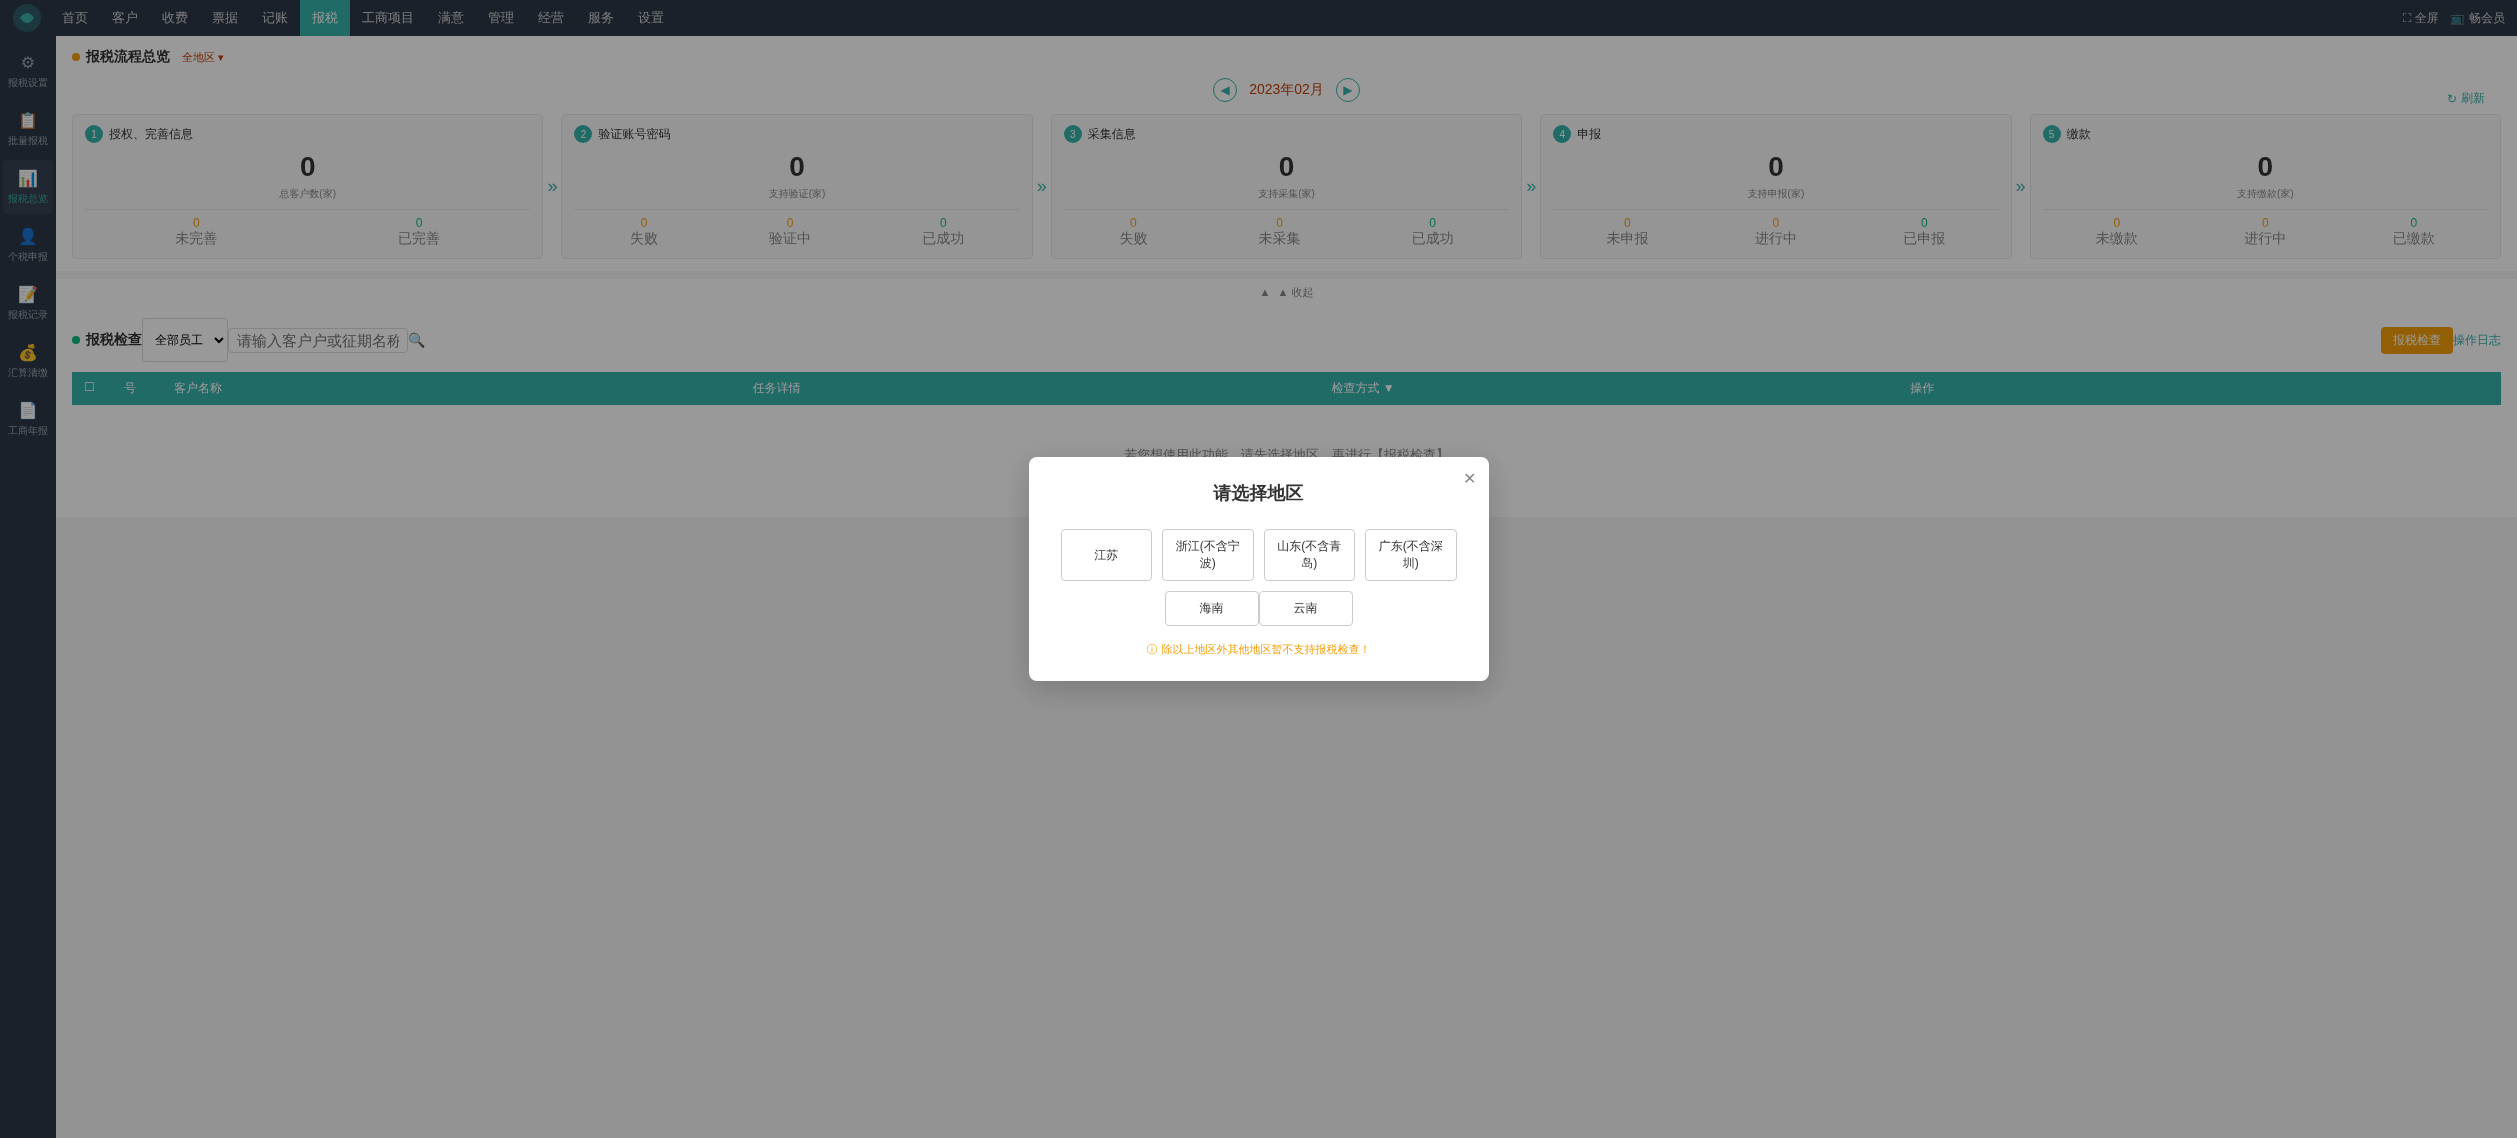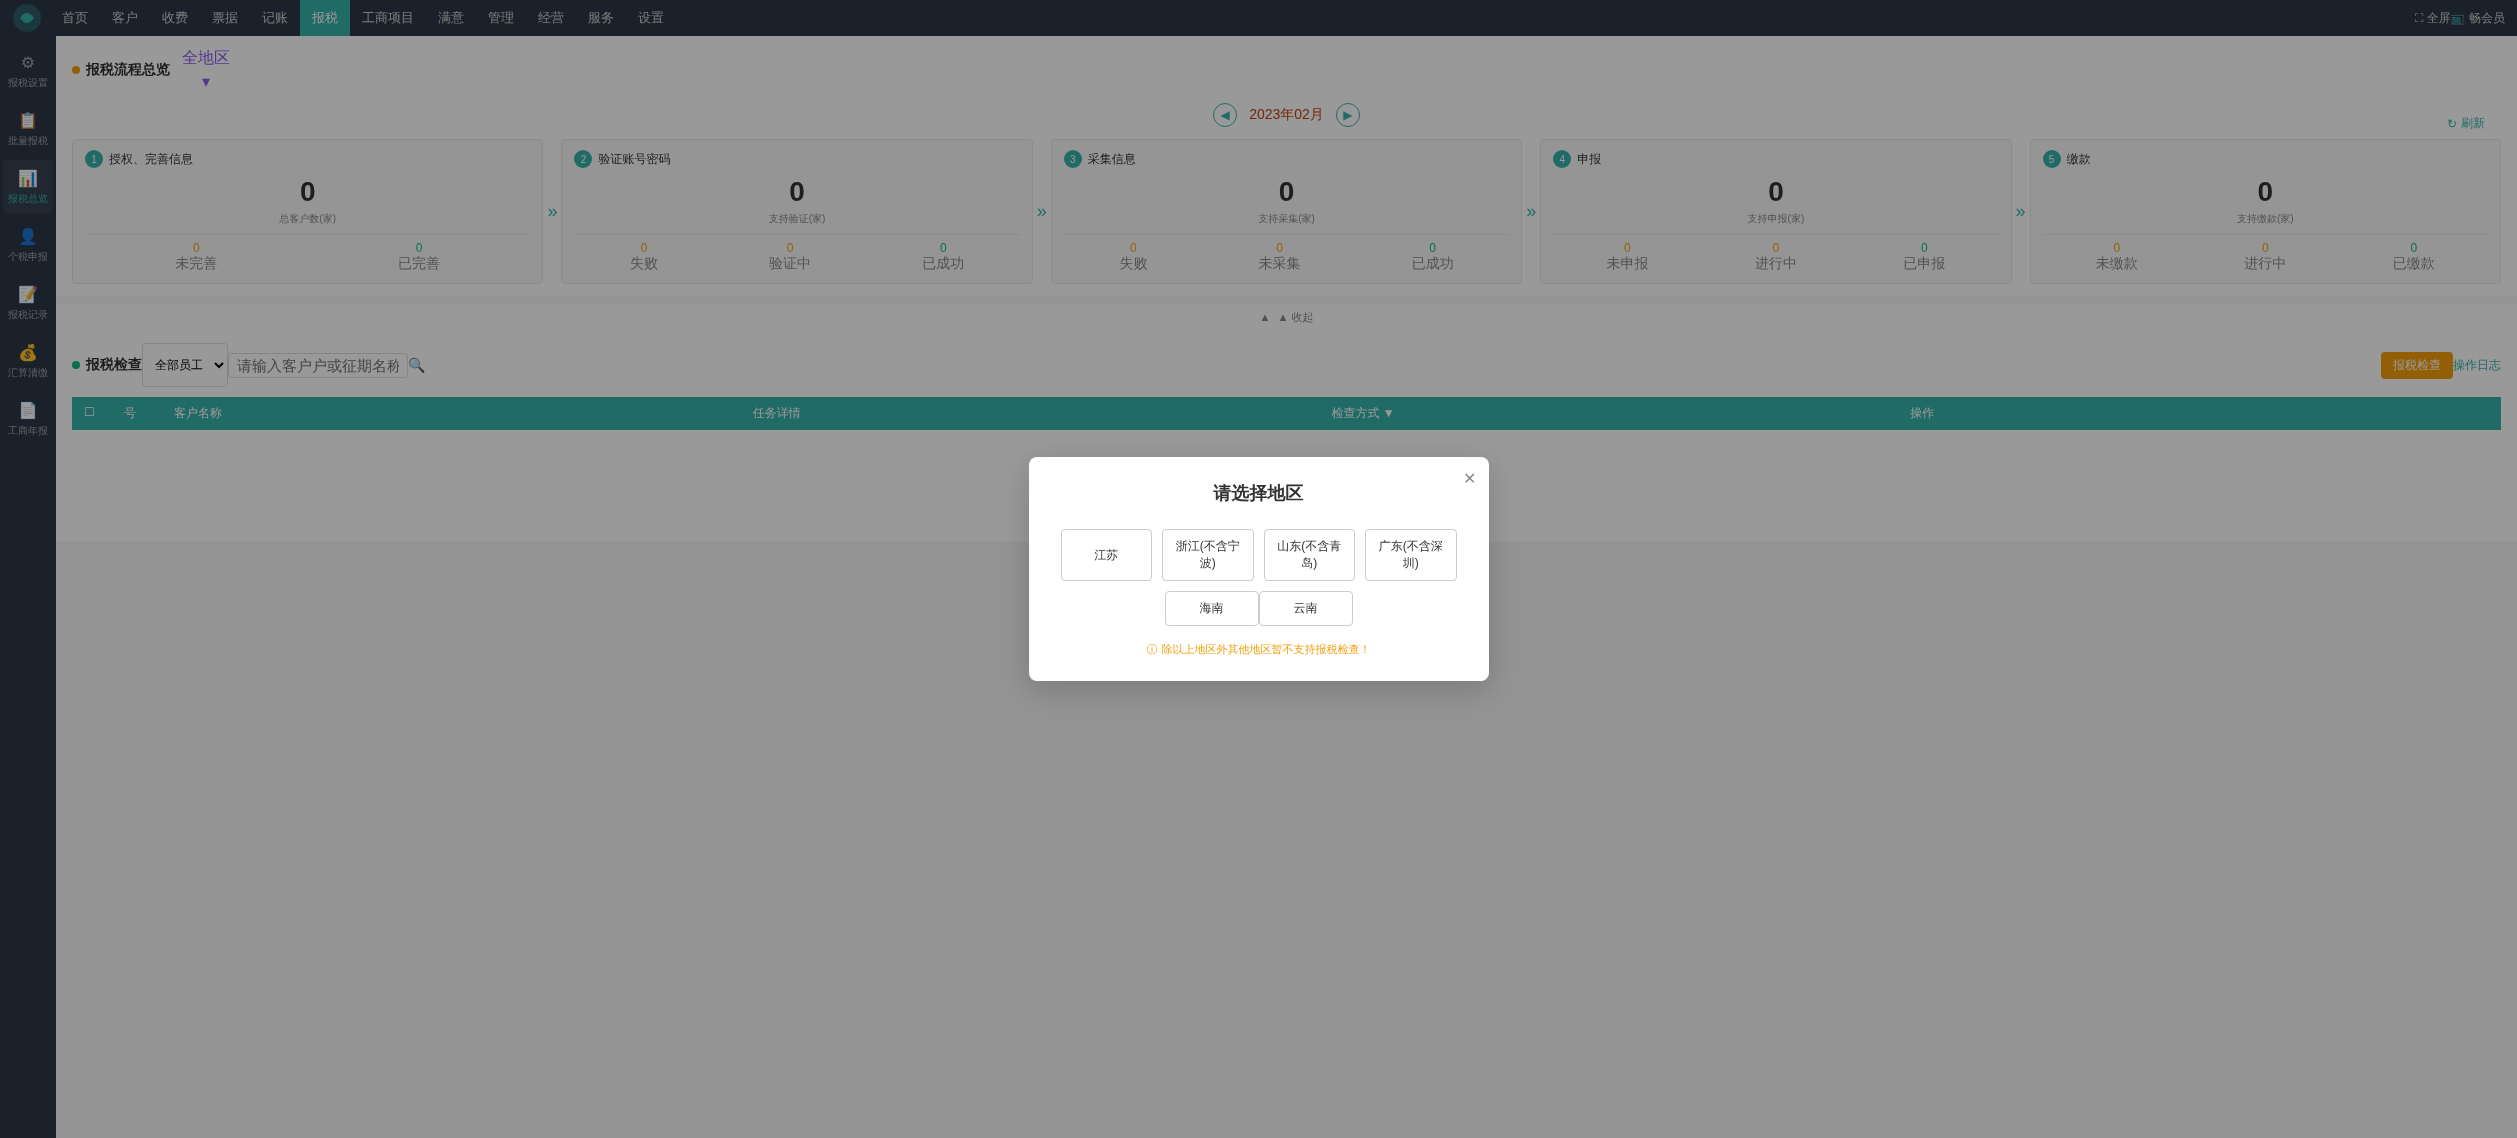--- a/index.html
+++ b/index.html
@@ -33,21 +33,21 @@
       cursor: pointer;
       font-size: 13px;
     }
     .top-nav-item.active {
       background: #38b2ac;
       color: #fff;
     }
     .top-nav-right {
       display: flex;
       align-items: center;
-      gap: 0;
+      gap: 12px;
       color: #ccc;
       font-size: 12px;
     }
     .top-nav-right span { cursor: pointer; }
 
     
     .main-layout {
       display: flex;
       height: calc(100vh - 36px);
     }
@@ -115,25 +115,24 @@
     .orange-dot {
       width: 8px;
       height: 8px;
       background: #f59e0b;
       border-radius: 50%;
     }
     .region-select {
       display: flex;
       align-items: center;
       margin-left: 12px;
-      font-size: 16px;
-      color: #8b5cf6;
+      font-size: 11px;
+      color: #c2410c;
       cursor: pointer;
       gap: 3px;
-      flex-direction: column;
     }
 
     
     .date-nav {
       display: flex;
       align-items: center;
       justify-content: center;
       gap: 12px;
       margin-bottom: 12px;
     }

